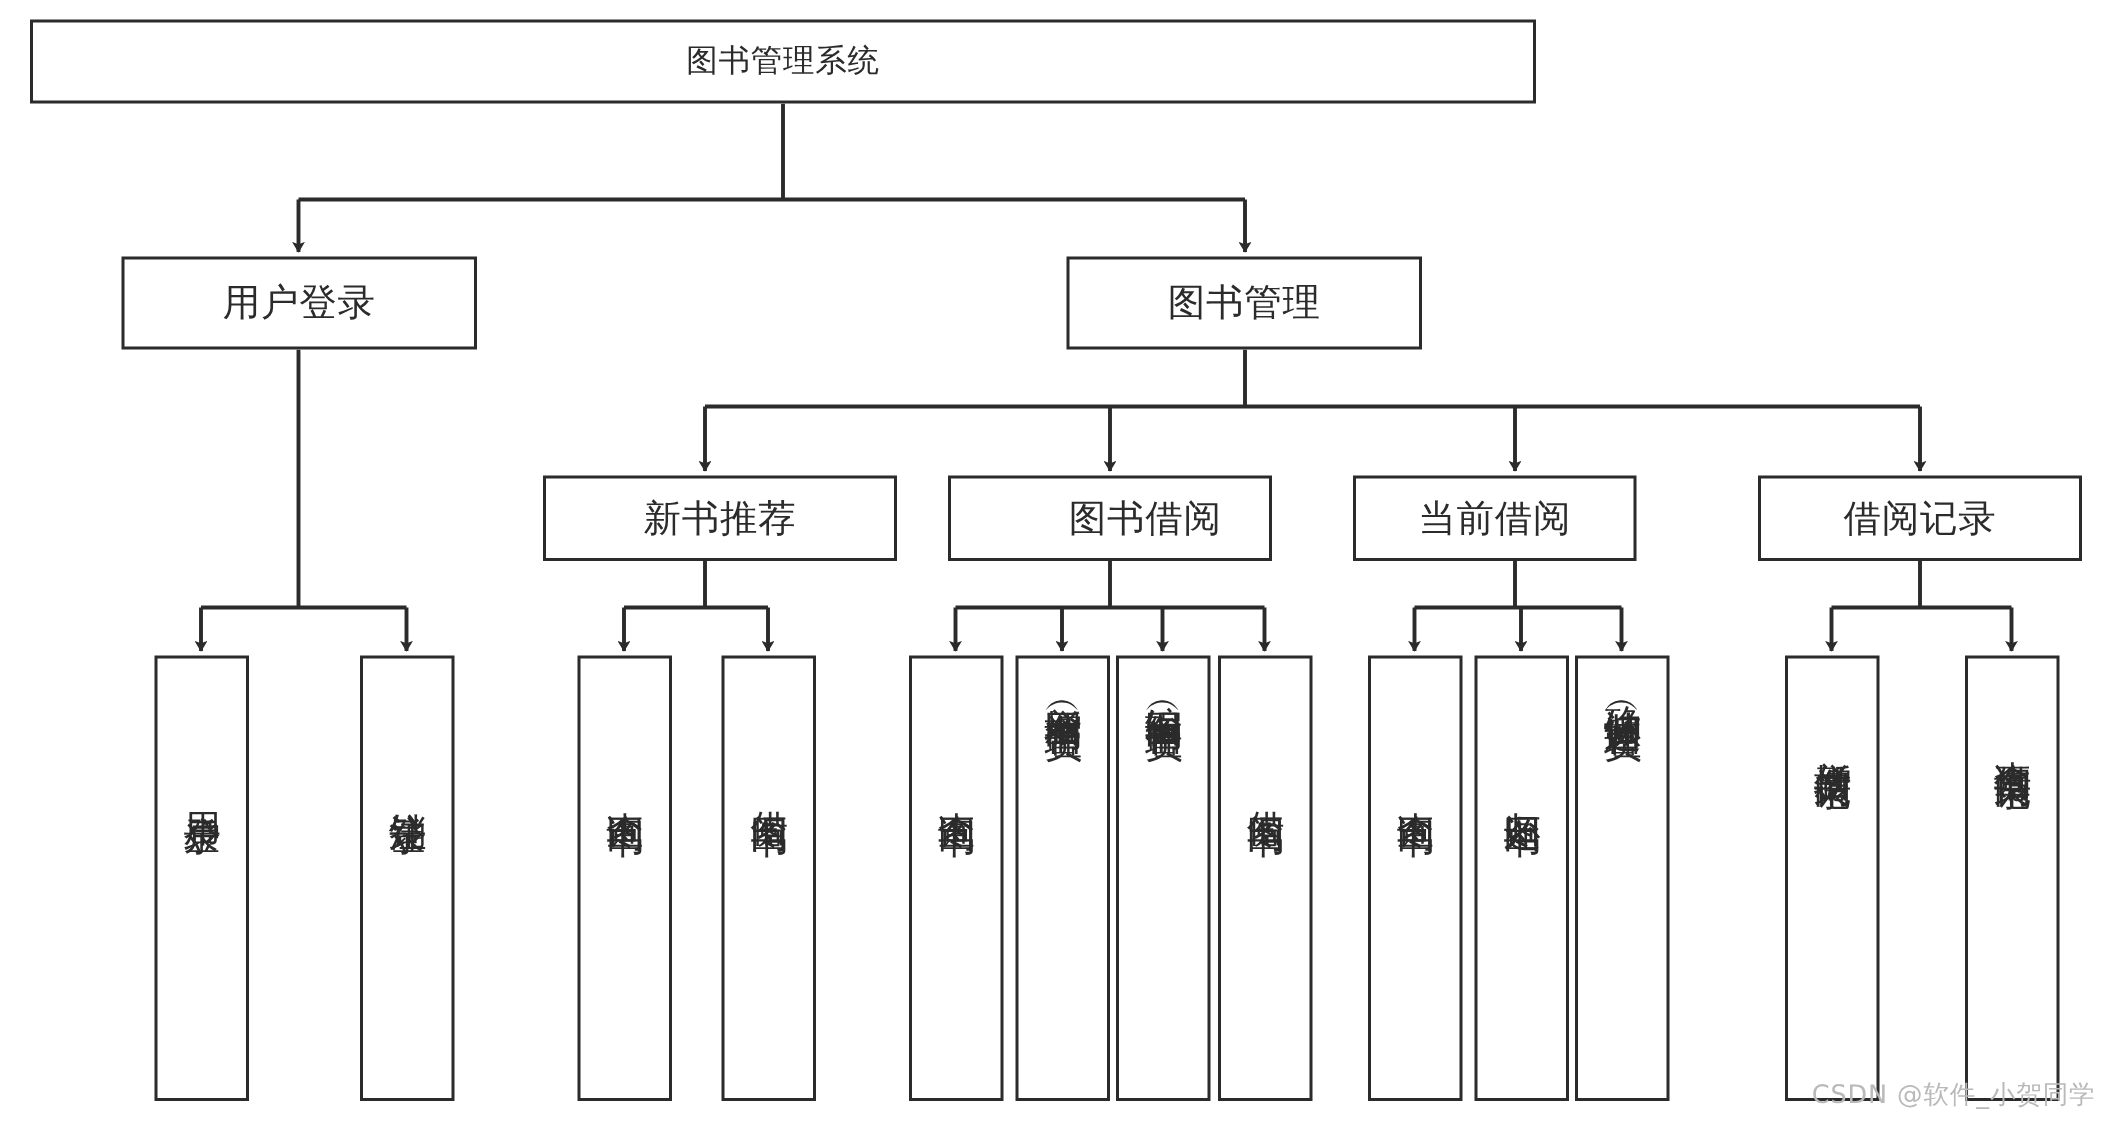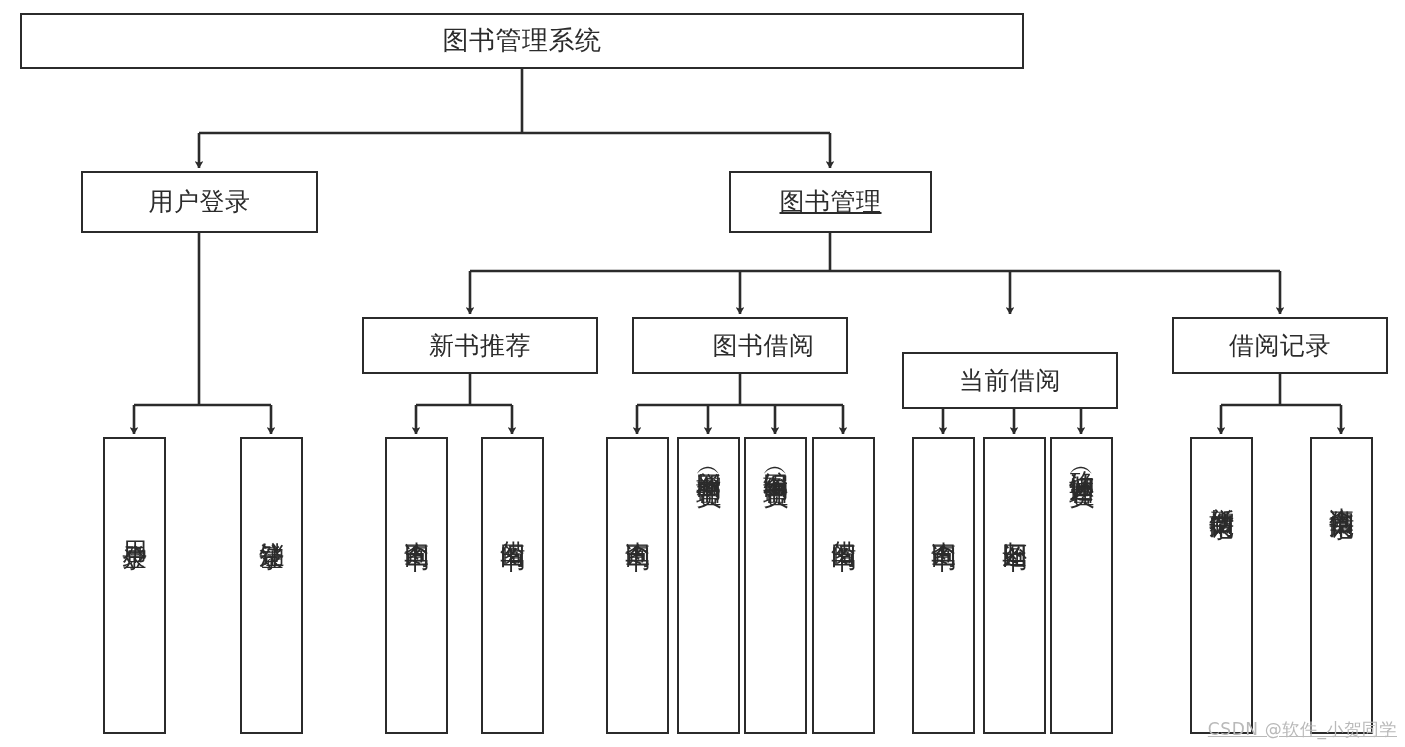--- a/index.html
+++ b/index.html
@@ -38,21 +38,21 @@
   .node .label {
     display: block;
     line-height: 1.12;
     text-align: center;
     letter-spacing: 0.5px;
   }
   .node.horiz .label {
     font-size: 25px;
   }
   .node.root .label {
-    font-size: 26px;
+    font-size: 21px;
   }
   .node.vert {
     align-items: flex-start;
     padding-top: 14px;
   }
   .node.vert .label {
     writing-mode: vertical-rl;
     text-orientation: upright;
     font-size: 25px;
     line-height: 1.18;
@@ -60,21 +60,20 @@
     white-space: nowrap;
   }
   .watermark {
     position: absolute;
     right: 8px;
     bottom: 6px;
     font-size: 17px;
     color: #b9b9b9;
     letter-spacing: 0.6px;
     white-space: nowrap;
-    text-decoration: underline;
   }
 </style>
 </head>
 <body>
 
 <div id="canvas">
 
   <svg class="wires" viewBox="0 0 1405 747" xmlns="http://www.w3.org/2000/svg">
     <defs>
       <marker id="arrow" viewBox="0 0 10 12" refX="9.4" refY="6" markerWidth="7.2" markerHeight="8.6" orient="auto-start-reverse" markerUnits="userSpaceOnUse">
@@ -125,31 +124,31 @@
     </g>
   </svg>
 
   <div class="node root horiz" style="left:20px; top:13px; width:1004px; height:56px;">
     <span class="label">图书管理系统</span>
   </div>
 
   <div class="node horiz" style="left:81px; top:171px; width:237px; height:62px;">
     <span class="label">用户登录</span>
   </div>
-  <div class="node horiz" style="left:729px; top:171px; width:203px; height:62px;text-decoration:underline;">
+  <div class="node horiz" style="left:711px; top:171px; width:237px; height:62px;">
     <span class="label">图书管理</span>
   </div>
 
   <div class="node horiz" style="left:362px; top:317px; width:236px; height:57px;">
     <span class="label">新书推荐</span>
   </div>
   <div class="node horiz" style="left:632px; top:317px; width:216px; height:57px;padding-left:47px;">
     <span class="label">图书借阅</span>
   </div>
-  <div class="node horiz" style="left:902px; top:317px; width:216px; height:57px;margin-top:35px;">
+  <div class="node horiz" style="left:902px; top:317px; width:189px; height:57px;">
     <span class="label">当前借阅</span>
   </div>
   <div class="node horiz" style="left:1172px; top:317px; width:216px; height:57px;">
     <span class="label">借阅记录</span>
   </div>
 
   <div class="node vert" style="left:103px; top:437px; width:63px; height:297px; padding-top:82px;">
     <span class="label">用户登录</span>
   </div>
   <div class="node vert" style="left:240px; top:437px; width:63px; height:297px; padding-top:82px;">

